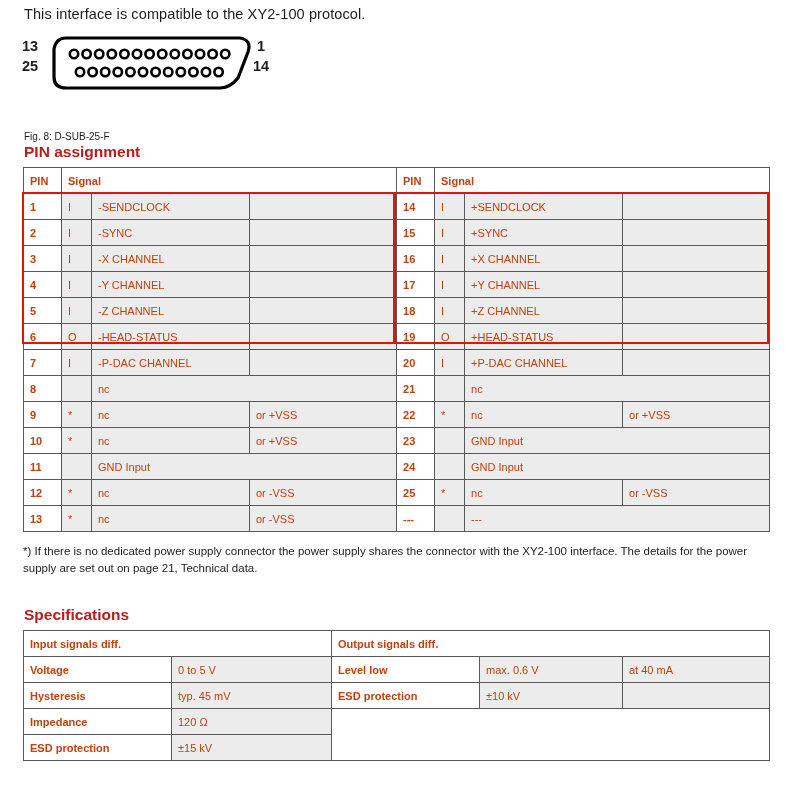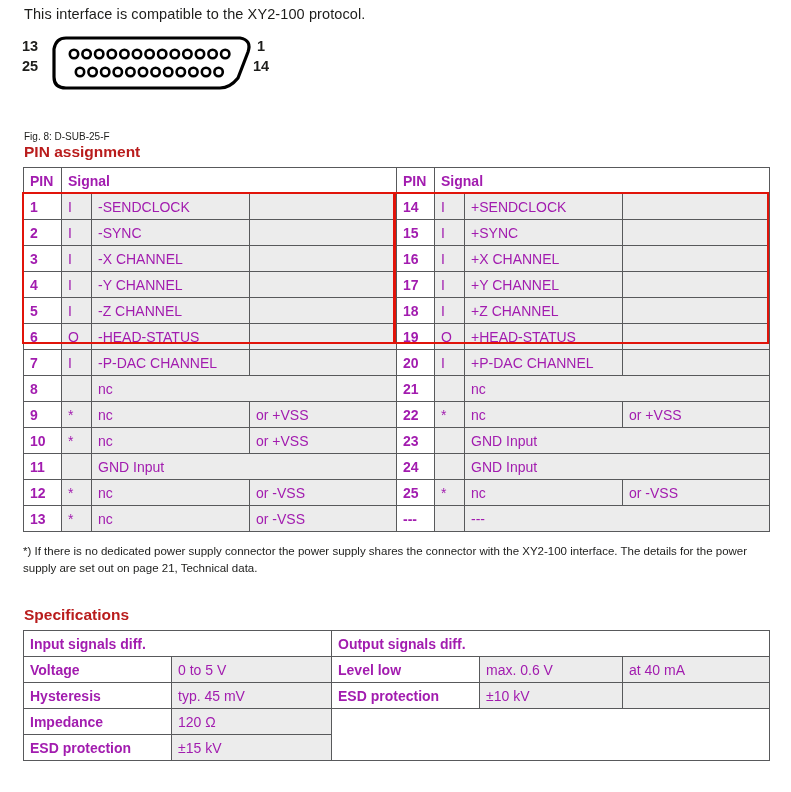--- a/index.html
+++ b/index.html
@@ -74,22 +74,22 @@
     font-weight: bold;
     color: #b91c1c;
   }
   #pin-heading  { left: 16px; top: 143px; }
   #spec-heading { left: 16px; top: 606px; }
 
   
   table.doc-table {
     border-collapse: collapse;
     table-layout: fixed;
-    font-size: 14px;
-    color: #a21caf;
+    font-size: 11px;
+    color: #c2410c;
   }
   table.doc-table td, table.doc-table th {
     border: 1px solid #58595b;
     padding: 0 6px;
     text-align: left;
     vertical-align: middle;
     font-weight: normal;
     background: #ececec;
     white-space: nowrap;
     overflow: hidden;

